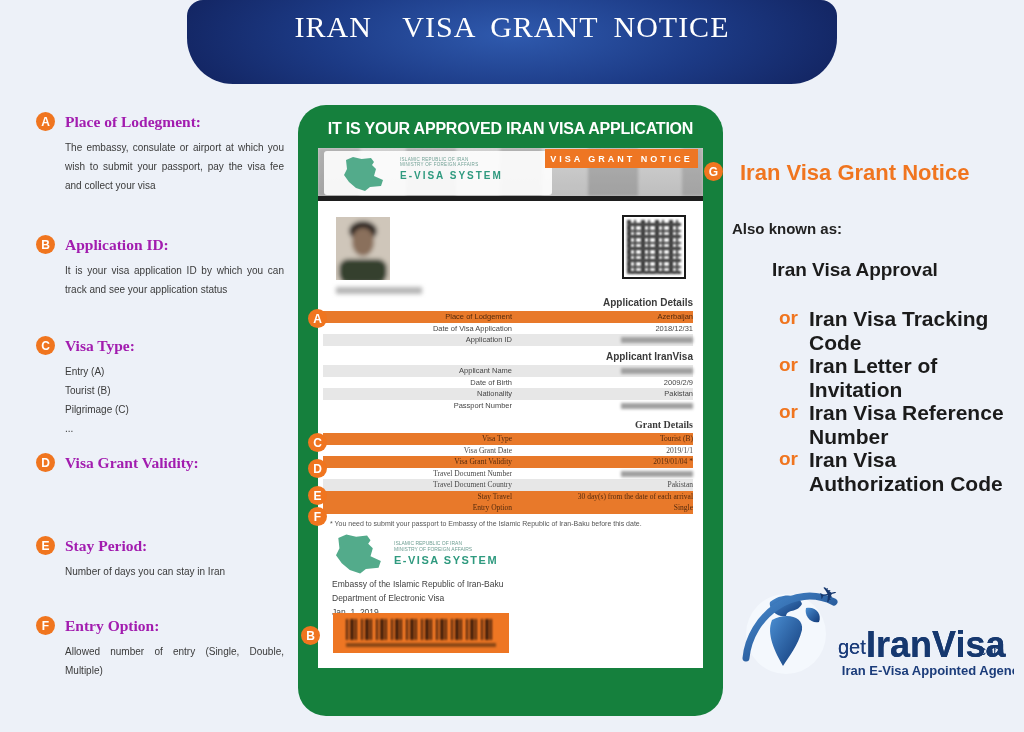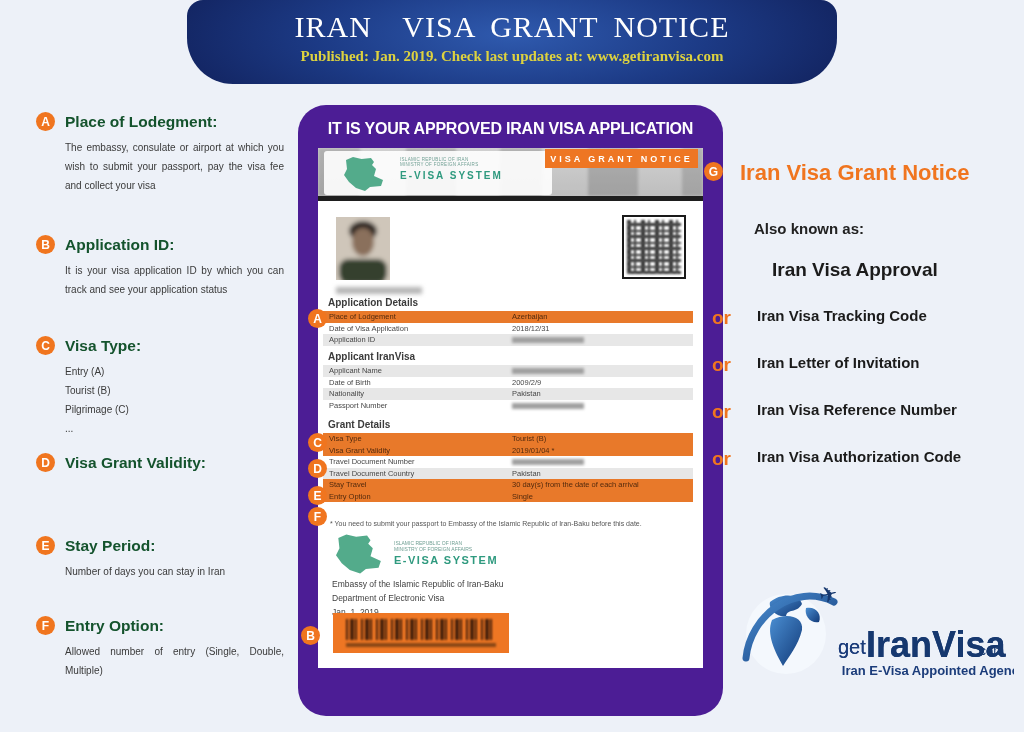--- a/index.html
+++ b/index.html
@@ -30,28 +30,28 @@
 
   
   .gloss-item { position:absolute; left:36px; width:248px; }
   .badge {
     display:inline-flex; align-items:center; justify-content:center;
     width:19px; height:19px; border-radius:50%;
     background:#f0751f; color:#fff; font-weight:bold; font-size:12px;
     flex:0 0 19px;
   }
   .gloss-head { display:flex; align-items:center; gap:10px; }
-  .gloss-title { color:#14532d; font-weight:bold; font-size:15.5px; }
+  .gloss-title { color:#a21caf; font-weight:bold; font-size:15.5px;font-family:Liberation Serif, serif; }
   .gloss-body { margin-left:29px; margin-top:7px; font-size:10px; line-height:19px; color:#3a3a3a; }
   .gloss-body.justify { text-align:justify; }
 
   
   .card {
     position:absolute; left:298px; top:105px; width:425px; height:611px;
-    background:#4c1d95; border-radius:28px;
+    background:#15803d; border-radius:28px;
   }
   .card-title {
     color:#fff; font-weight:bold; font-size:16px; letter-spacing:-0.2px;
     text-align:center; margin-top:15px;
   }
 
   
   .strip {
     position:absolute; left:20px; top:43px; width:385px; height:53px;
     background:linear-gradient(#d6d6d6,#c3c3c3);
@@ -86,21 +86,21 @@
     position:absolute; left:304px; top:14px; width:64px; height:64px;
     border:2px solid #1a1a1a; background:#fff; padding:3px;
   }
   .qr-inner {
     width:100%; height:100%; opacity:.9; filter:blur(1px);
     background-image:
       repeating-linear-gradient(0deg,#1d1d1d 0 3px,transparent 3px 6px,#1d1d1d 6px 8px,transparent 8px 12px),
       repeating-linear-gradient(90deg,#1d1d1d 0 4px,transparent 4px 7px,#1d1d1d 7px 9px,transparent 9px 14px);
     background-blend-mode:screen;
   }
-  .sec { position:absolute; left:5px; width:370px; }
+  .sec { position:absolute; left:5px; width:370px;text-align:right; }
   .sec-title { font-size:10px; font-weight:bold; color:#3b3b3b; height:14px; padding-left:5px; }
   .row { display:flex; align-items:center; height:11.5px; font-size:7.5px; color:#474747; }
   .row .lbl { width:189px; padding-left:6px; }
   .row .val { flex:1; }
   .row.orange { background:#e8792a; color:#532a0d; }
   .row.gray { background:#e7e7e7; }
   .row.white { background:#ffffff; }
   .redact { display:inline-block; width:72px; height:6px; background:#9f9f9f; filter:blur(1.5px); vertical-align:middle; }
   .footnote { position:absolute; left:12px; top:319px; font-size:7px; color:#555; }
   .evisa2-map { position:absolute; left:12px; top:330px; }
@@ -117,34 +117,33 @@
 
   
   .cbadge {
     position:absolute; width:19px; height:19px; border-radius:50%;
     background:#f0751f; color:#fff; font-weight:bold; font-size:12px;
     display:flex; align-items:center; justify-content:center;
   }
 
   
   .aka-title { position:absolute; left:740px; top:160px; color:#f0751f; font-weight:bold; font-size:22px; }
-  .aka-intro { position:absolute; left:754px; top:220px; color:#222; font-weight:bold; font-size:15px; }
+  .aka-intro { position:absolute; left:732px; top:220px; color:#222; font-weight:bold; font-size:15px; }
   .aka-first { position:absolute; left:772px; top:259px; color:#1b1b1b; font-weight:bold; font-size:19px; }
-  .aka-item { position:absolute; left:712px; display:flex; gap:26px; }
+  .aka-item { position:absolute; left:779px; display:flex; gap:11px; }
   .aka-or { color:#f0751f; font-weight:bold; font-size:19px; }
-  .aka-text { color:#1b1b1b; font-weight:bold; font-size:15px; }
+  .aka-text { color:#1b1b1b; font-weight:bold; font-size:21px; }
 
   .logo-wrap { position:absolute; left:742px; top:578px; }
 </style>
 </head>
 <body>
 
 <div class="banner">
   <div class="banner-title">IRAN  VISA GRANT NOTICE</div>
-  <div class="banner-sub">Published: Jan. 2019. Check last updates at: www.getiranvisa.com</div>
 </div>
 
 <div id="glossary">
     <div class="gloss-item" style="top: 112px;">
       <div class="gloss-head">
         <span class="badge">A</span>
         <span class="gloss-title">Place of Lodegment:</span>
       </div>
       <div class="gloss-body justify">
         <div>The embassy, consulate or airport at which you wish to submit your passport, pay the visa fee and collect your visa</div>
@@ -281,25 +280,29 @@
         </div>
         <div class="row gray">
           <span class="lbl">Nationality</span>
           <span class="val">Pakistan</span>
         </div>
         <div class="row white">
           <span class="lbl">Passport Number</span>
           <span class="val"><span class="redact"></span></span>
         </div>
       </div>
-      <div class="sec" style="top: 218px;">
+      <div class="sec" style="top: 218px; font-family: Liberation Serif, serif;">
         <div class="sec-title">Grant Details</div>
         <div class="row orange">
           <span class="lbl">Visa Type</span>
           <span class="val">Tourist (B)</span>
+        </div>
+        <div class="row white">
+          <span class="lbl">Visa Grant Date</span>
+          <span class="val">2019/1/1</span>
         </div>
         <div class="row orange">
           <span class="lbl">Visa Grant Validity</span>
           <span class="val">2019/01/04 *</span>
         </div>
         <div class="row white">
           <span class="lbl">Travel Document Number</span>
           <span class="val"><span class="redact"></span></span>
         </div>
         <div class="row gray">

